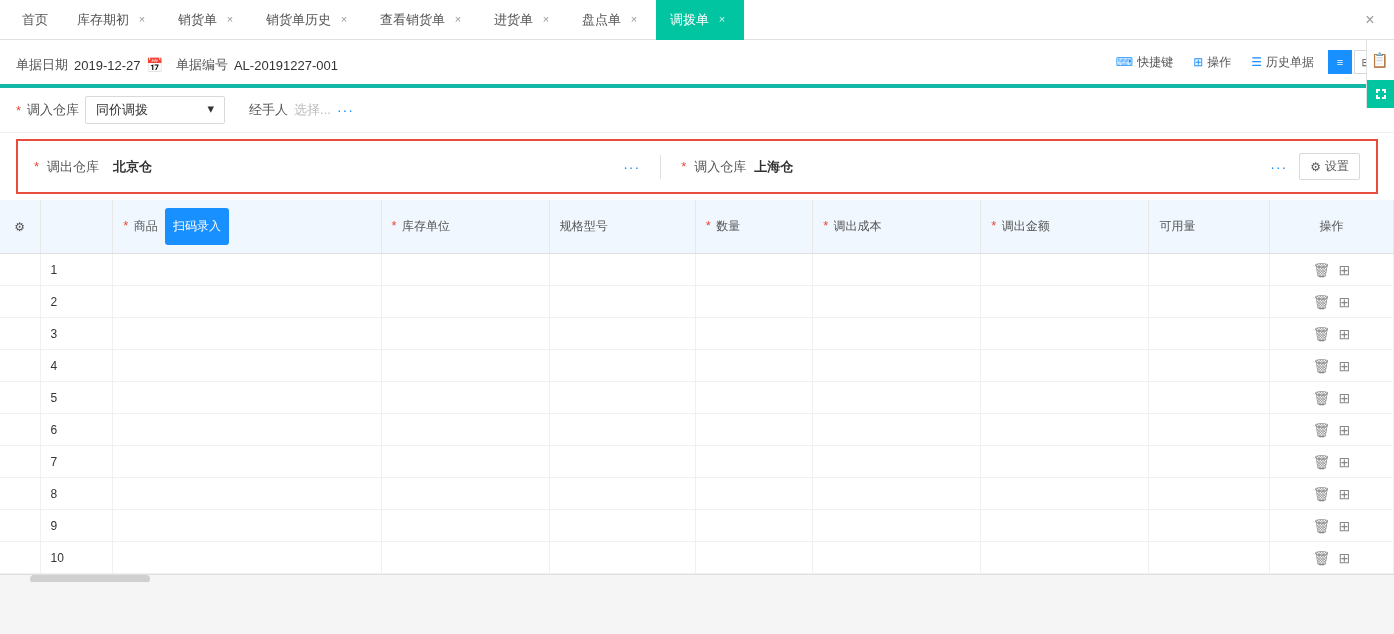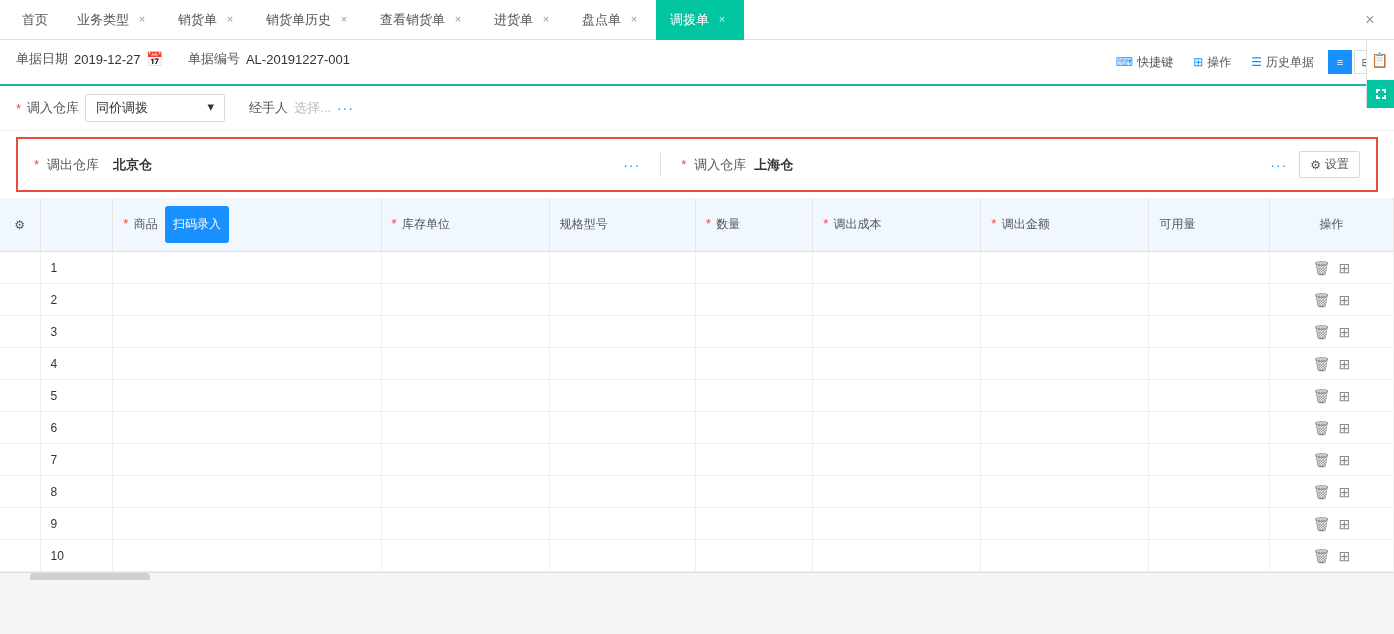--- a/index.html
+++ b/index.html
@@ -25,22 +25,22 @@
     .tab-bar-close {
       margin-left: auto; width: 32px; height: 32px; display: flex; align-items: center;
       justify-content: center; cursor: pointer; color: #999; font-size: 16px;
     }
 
     
     .main-content { background: #fff; padding: 0; }
 
     
     .form-toolbar {
-      display: flex; align-items: flex-start; padding: 10px 16px; gap: 24px;
-      border-bottom: 2px solid #14b8a6; background: #fff;
+      display: flex; align-items: flex-end; padding: 10px 16px; gap: 12px;
+      border-bottom: 4px solid #14b8a6; background: #fff;
     }
     .toolbar-field { display: flex; align-items: center; gap: 6px; font-size: 13px; }
     .toolbar-label { color: #555; }
     .toolbar-value { color: #333; font-weight: 500; }
     .toolbar-icon { color: #1890ff; font-size: 14px; cursor: pointer; }
     .toolbar-right { margin-left: auto; display: flex; align-items: center; gap: 8px; }
     .toolbar-btn {
       display: flex; align-items: center; gap: 4px; color: #555; cursor: pointer;
       font-size: 12px; padding: 2px 6px;
     }
@@ -123,21 +123,21 @@
     .scrollbar-thumb { height: 8px; width: 120px; background: #d0d0d0; border-radius: 4px; margin-left: 30px; }
   </style>
 </head>
 <body>
 
 <div class="tab-bar">
   <div class="tab-item">
     <span>首页</span>
   </div>
   <div class="tab-item">
-    <span>业务类型</span>
+    <span>库存期初</span>
     <span class="tab-close">×</span>
   </div>
   <div class="tab-item">
     <span>销货单</span>
     <span class="tab-close">×</span>
   </div>
   <div class="tab-item">
     <span>销货单历史</span>
     <span class="tab-close">×</span>
   </div>

